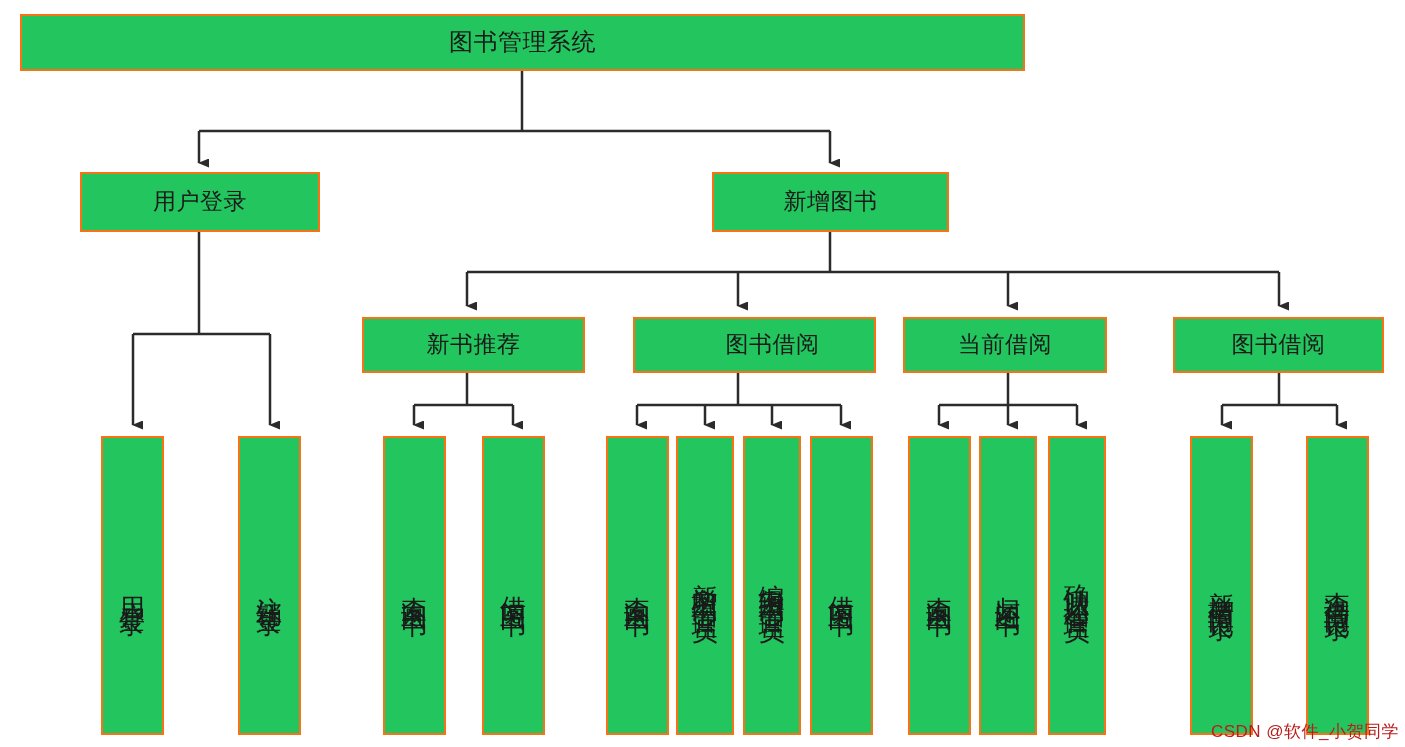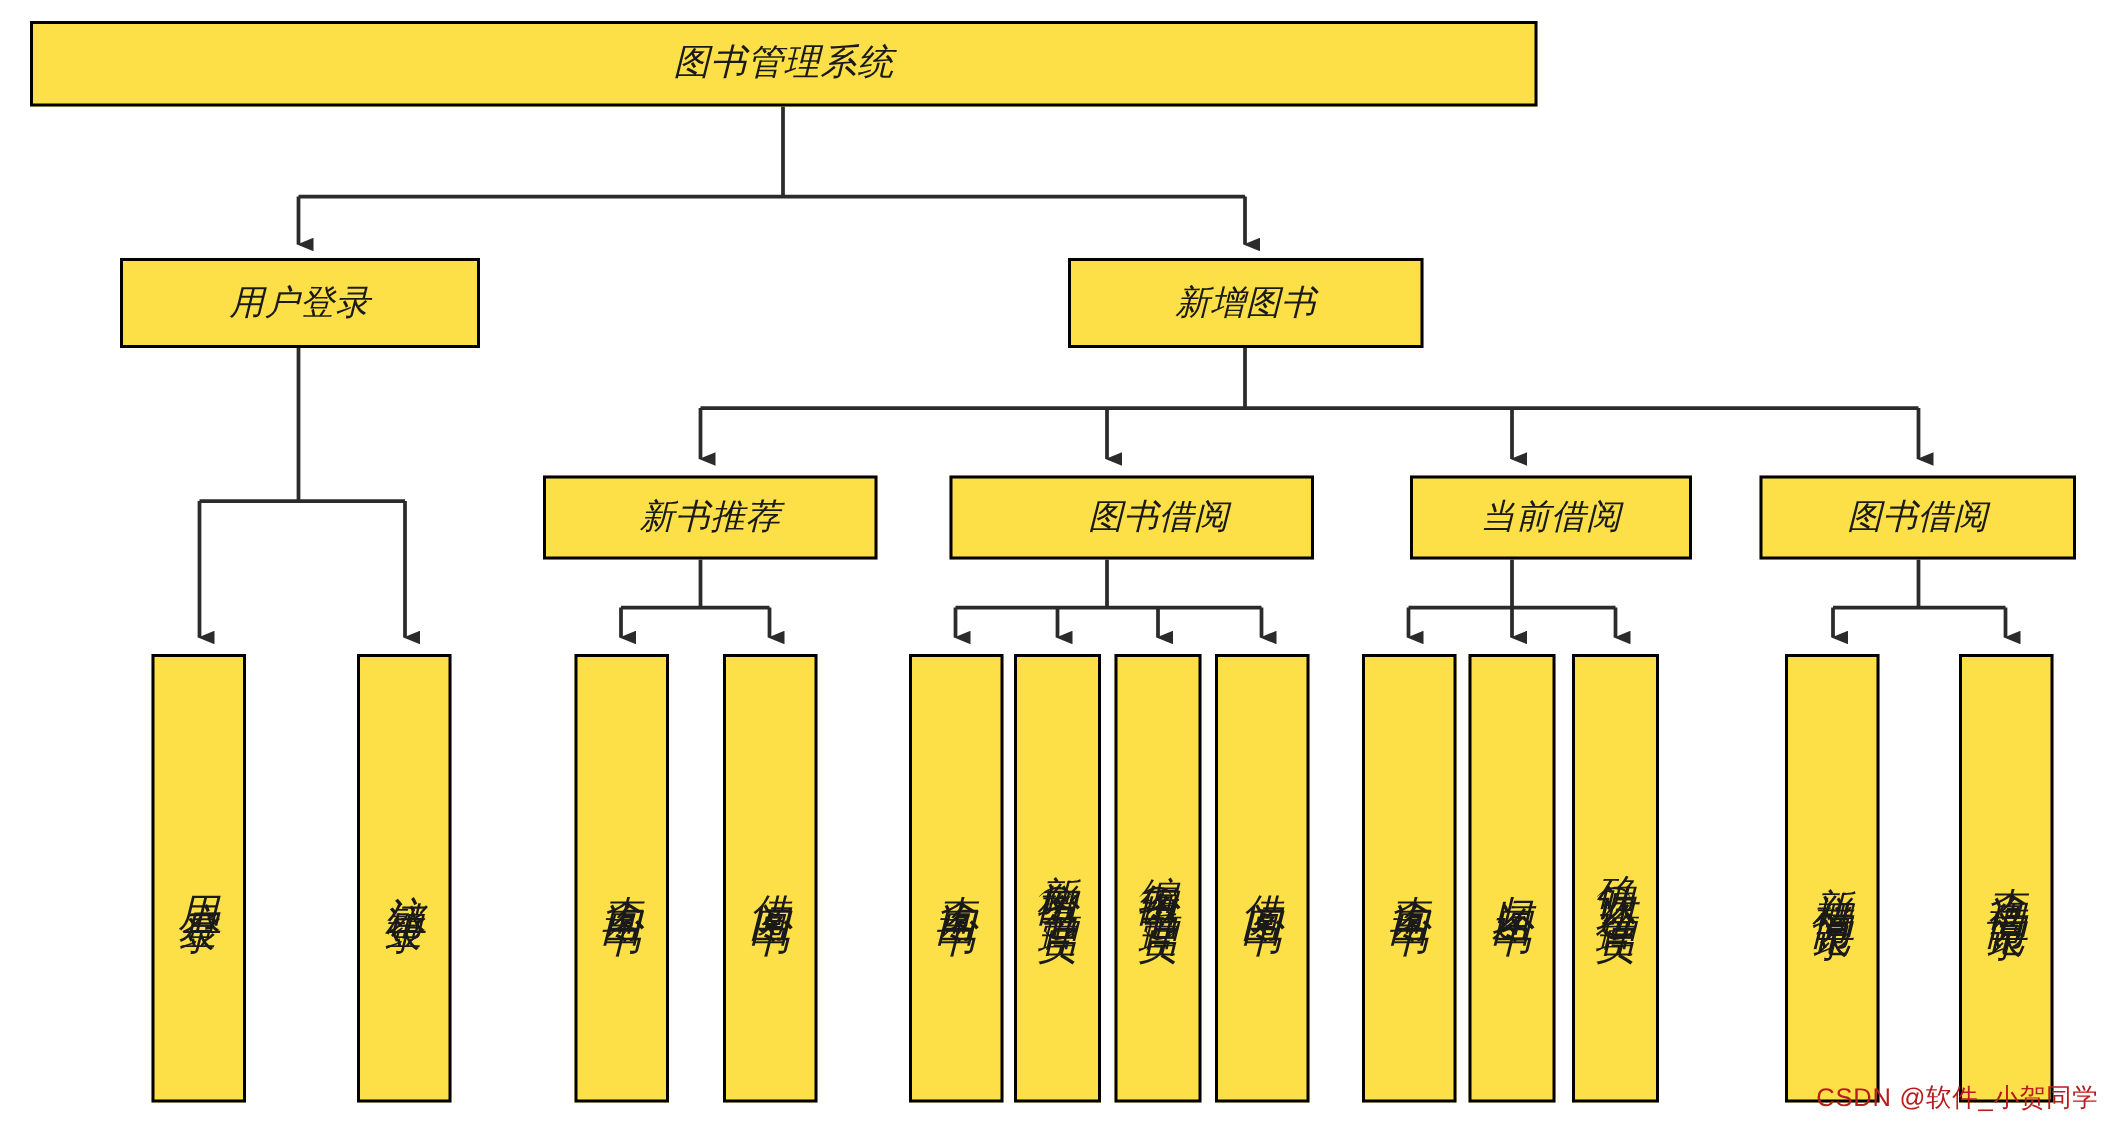--- a/index.html
+++ b/index.html
@@ -25,27 +25,26 @@
     position: absolute;
     left: 0;
     top: 0;
     width: 1405px;
     height: 747px;
     pointer-events: none;
   }
   .node {
     position: absolute;
     box-sizing: border-box;
-    background: #fde047;
-    border: 2px solid #000000;
+    background: #22c55e;
+    border: 2px solid #f97316;
     display: flex;
     align-items: center;
     justify-content: center;
     overflow: hidden;
-    font-style: italic;
   }
   .node-label {
     color: #1a1a1a;
     text-align: center;
     line-height: 1.12;
     white-space: nowrap;
   }
   .node.horizontal .node-label {
     font-size: 23px;
     letter-spacing: 0.5px;
@@ -140,21 +139,21 @@
   </div>
 
   <div class="node horizontal" style="left:362px; top:317px; width:223px; height:56px;">
     <span class="node-label">新书推荐</span>
   </div>
 
   <div class="node horizontal" style="left:633px; top:317px; width:243px; height:56px;padding-left:36px;">
     <span class="node-label">图书借阅</span>
   </div>
 
-  <div class="node horizontal" style="left:940px; top:317px; width:188px; height:56px;align-items:center;">
+  <div class="node horizontal" style="left:903px; top:317px; width:204px; height:56px;align-items:center;">
     <span class="node-label">当前借阅</span>
   </div>
 
   <div class="node horizontal" style="left:1173px; top:317px; width:211px; height:56px;">
     <span class="node-label">图书借阅</span>
   </div>
 
   <div class="node vertical" style="left:101px; top:436px; width:63px; height:299px;">
     <span class="node-label">用户登录</span>
   </div>

